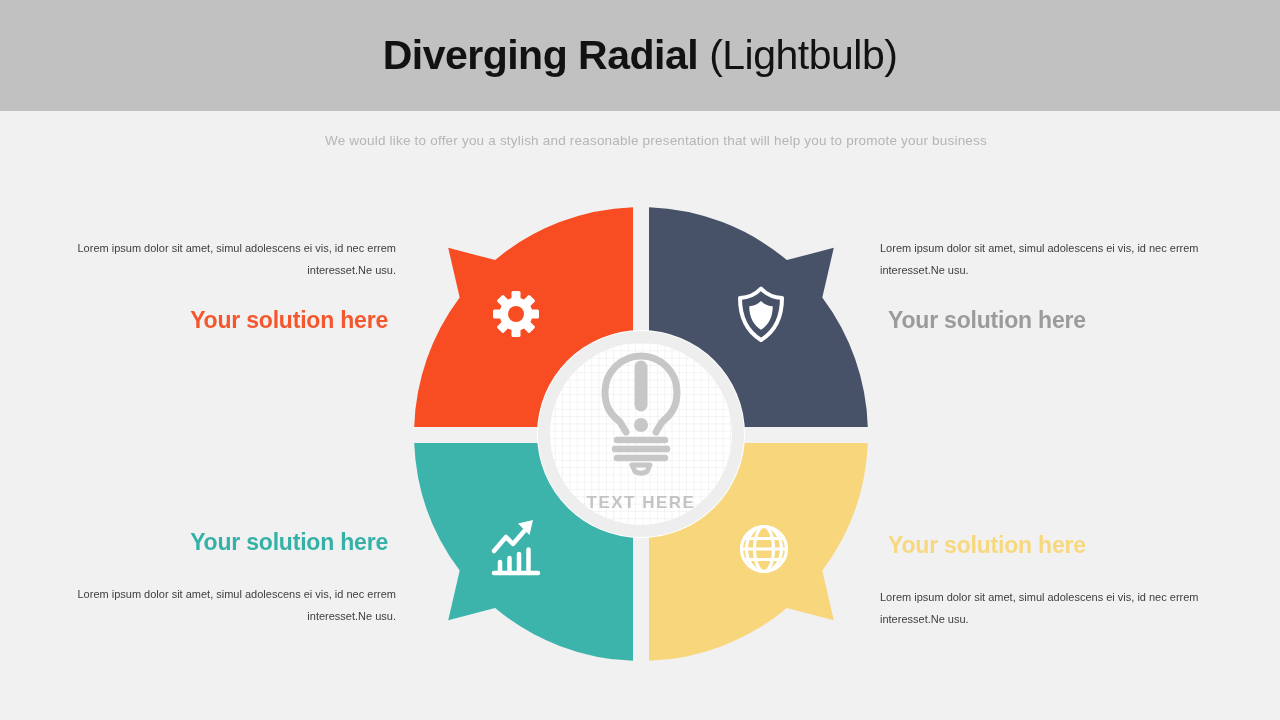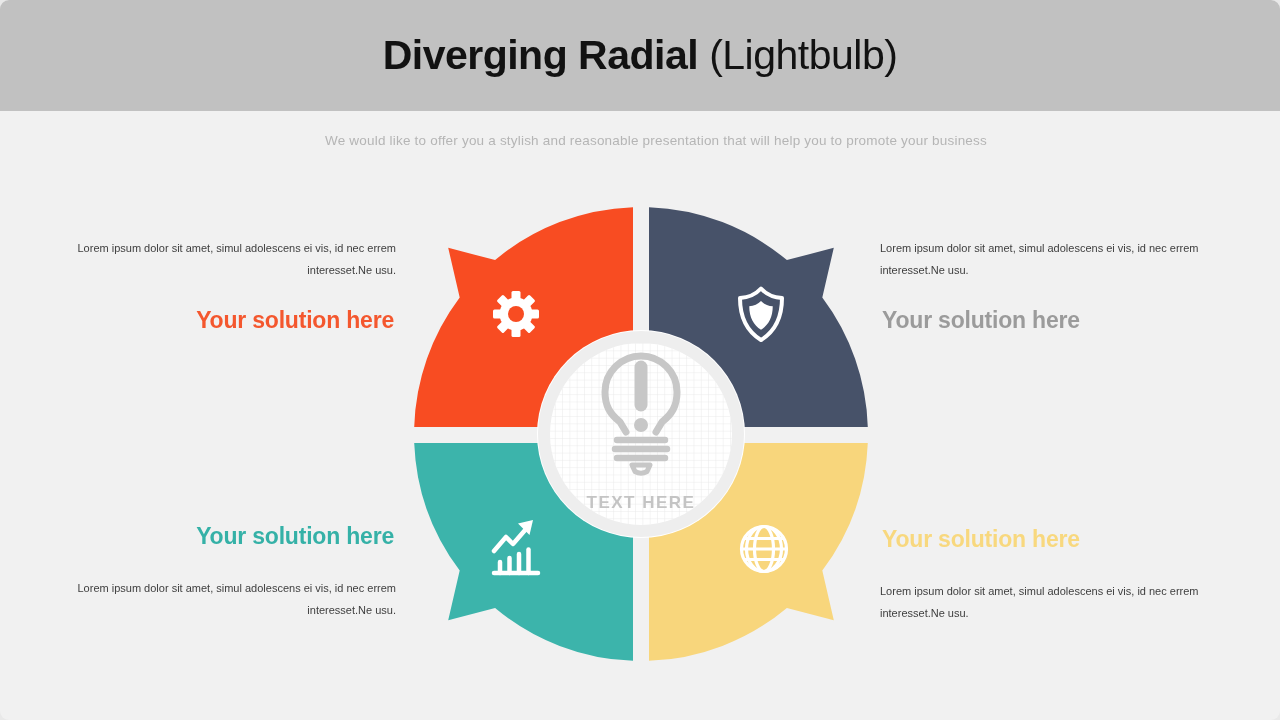--- a/index.html
+++ b/index.html
@@ -1,38 +1,38 @@
 <!DOCTYPE html>
 <html><head>
 <meta charset="utf-8">
 <style>
   html,body{margin:0;padding:0;background:#e9e9e9;}
   .slide{
     position:relative;width:1280px;height:720px;overflow:hidden;
-    background:#f1f1f1;font-family:"Liberation Sans",sans-serif;border-radius:9px;
+    background:#f1f1f1;font-family:"Liberation Sans",sans-serif;
   }
   .header-band{
     position:absolute;left:0;top:0;width:1280px;height:111px;
     background:#c1c1c1;display:flex;align-items:center;justify-content:center;
   }
   .title{
     margin:0;font-size:41px;color:#121212;font-weight:400;letter-spacing:-.5px;
   }
   .title b{font-weight:700;}
   .title .paren{margin-left:11px;}
   .subtitle{
     position:absolute;left:0;top:133px;width:1280px;margin:0;
     text-align:center;font-size:13.5px;color:#b5b5b5;letter-spacing:.2px;padding-left:16px;
   }
   .tb{position:absolute;width:330px;}
   .tb .body{
     margin:0;font-size:11px;line-height:22px;color:#3e3e3e;
   }
   .tb .heading{
-    margin:2px;font-size:23px;font-weight:700;letter-spacing:-.2px;
+    margin:8px;font-size:23px;font-weight:700;letter-spacing:-.2px;
   }
   .tb-tl{left:66px;top:237px;text-align:right;}
   .tb-tr{left:880px;top:237px;text-align:left;}
   .tb-bl{left:66px;top:521px;text-align:right;}
   .tb-br{left:880px;top:524px;text-align:left;}
   .tb-tl .heading,.tb-tr .heading{margin-top:26px;}
   .tb-bl .body,.tb-br .body{margin-top:27px;}
   .hd-orange{color:#f4572e;}
   .hd-gray{color:#9b9b9b;}
   .hd-teal{color:#35b1a7;}

